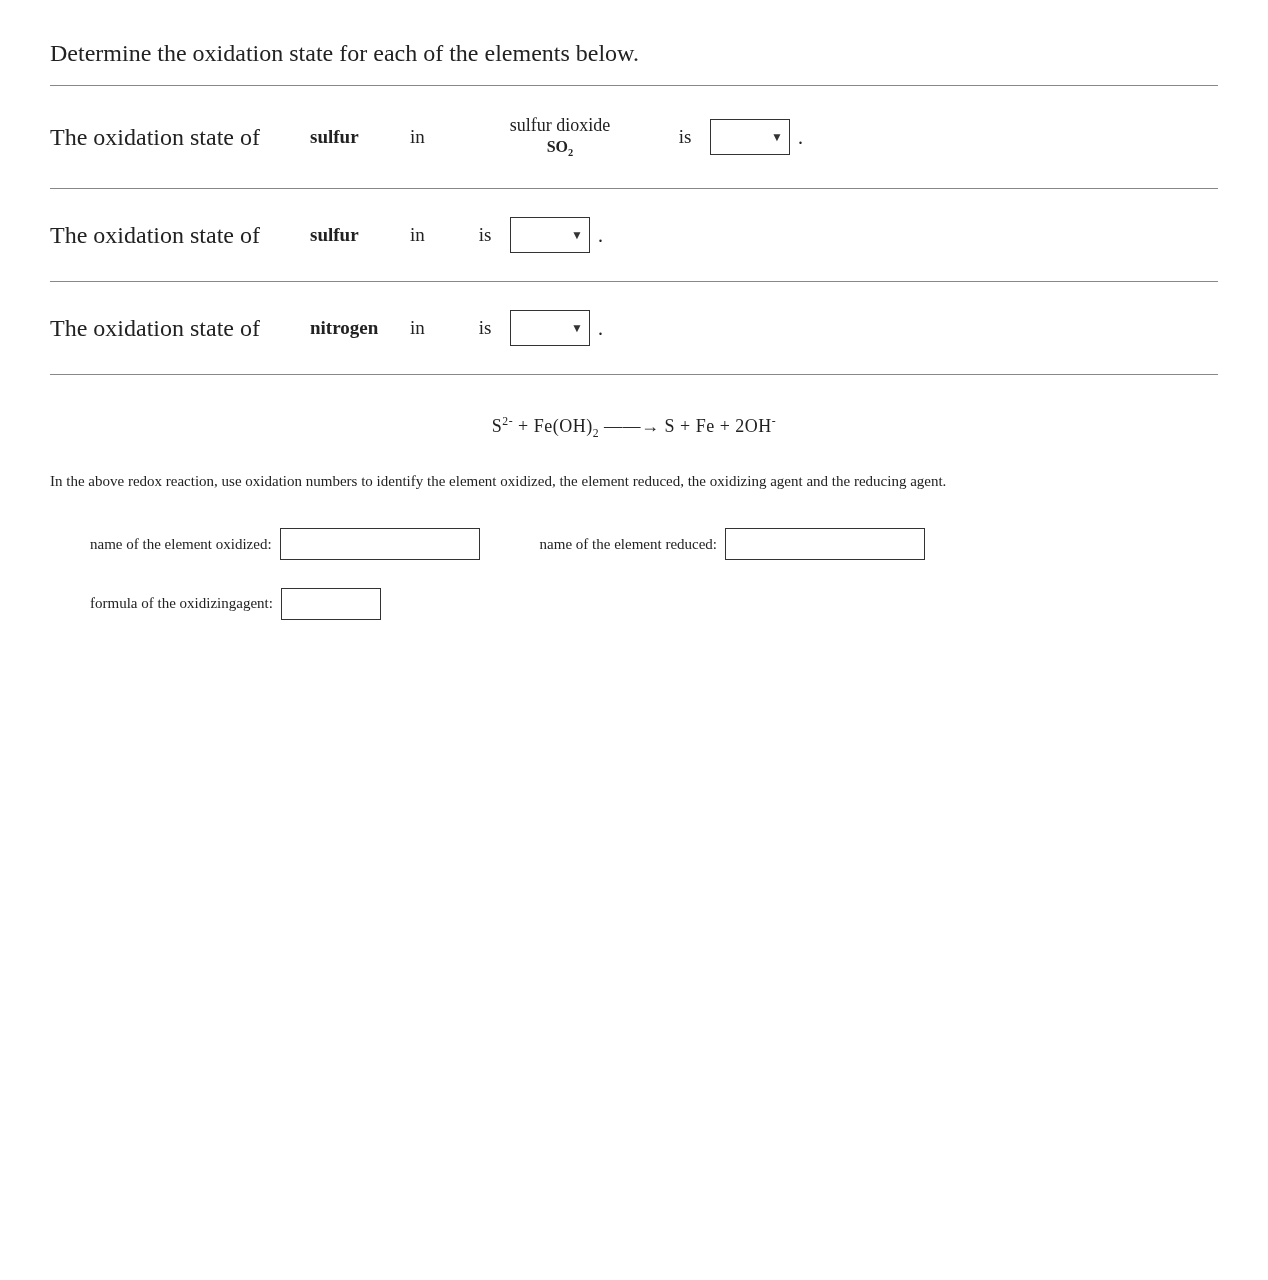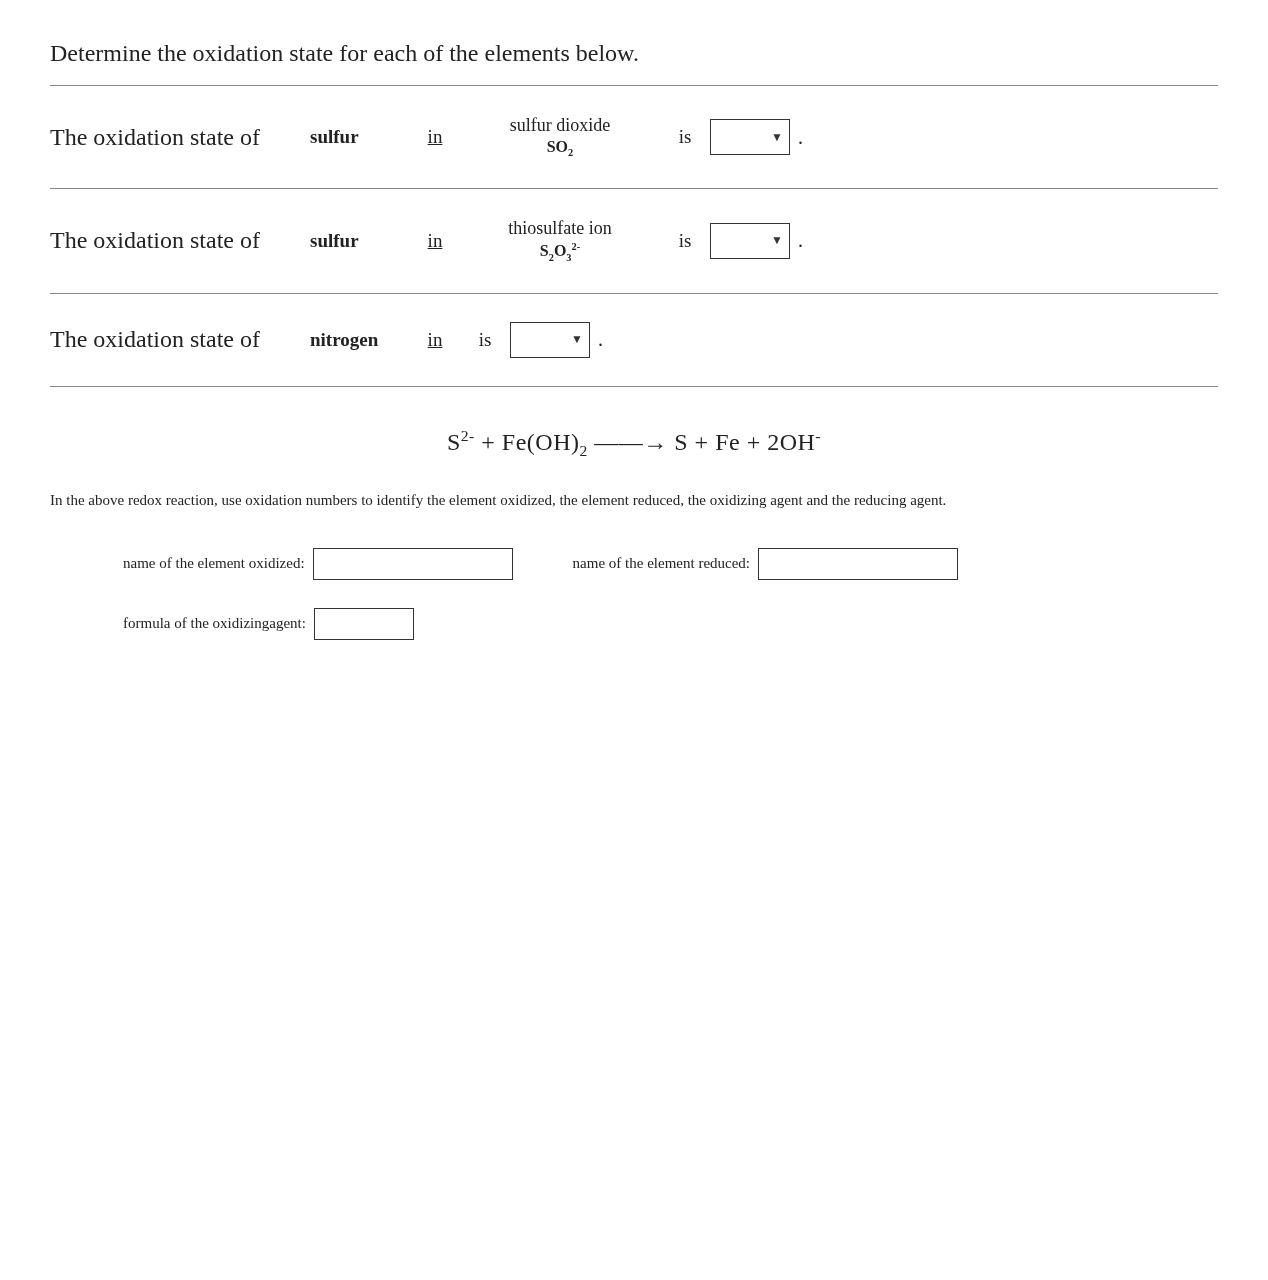--- a/index.html
+++ b/index.html
@@ -41,22 +41,21 @@
       font-weight: bold;
       font-size: 19px;
       min-width: 100px;
       flex-shrink: 0;
     }
 
     .q-in {
       font-size: 19px;
       min-width: 50px;
       flex-shrink: 0;
-      text-align: center;
-      text-decoration: underline;
+      text-align: left;
     }
 
     .q-compound {
       min-width: 200px;
       flex-shrink: 0;
       text-align: center;
       line-height: 1.3;
     }
 
     .compound-name {
@@ -118,21 +117,21 @@
       vertical-align: sub;
     }
 
     .redox-section {
       margin-top: 40px;
       text-align: center;
       font-size: 18px;
     }
 
     .redox-equation {
-      font-size: 24px;
+      font-size: 18px;
       margin-bottom: 30px;
       letter-spacing: 0.5px;
     }
 
     .redox-description {
       font-size: 15px;
       text-align: left;
       margin-bottom: 36px;
       line-height: 1.5;
     }
@@ -141,21 +140,20 @@
       display: flex;
       flex-direction: column;
       gap: 28px;
       padding-left: 40px;
     }
 
     .redox-row {
       display: flex;
       align-items: center;
       gap: 60px;
-      margin-left: 33px;
     }
 
     .redox-field {
       display: flex;
       align-items: center;
       gap: 8px;
       font-size: 15px;
     }
 
     .redox-field label {
@@ -210,24 +208,20 @@
         <span class="dropdown-arrow">▼</span>
       </div>
       <span class="period-dot">.</span>
     </div>
   </div>
 
   <div class="question-row">
     <span class="q-phrase">The oxidation state of</span>
     <span class="q-element">sulfur</span>
     <span class="q-in">in</span>
-    <div class="q-compound">
-      <span class="compound-name">thiosulfate ion</span>
-      <span class="compound-formula">S<sub>2</sub>O<sub>3</sub><sup>2-</sup></span>
-    </div>
     <span class="q-is">is</span>
     <div class="q-answer-area">
       <div class="dropdown-box">
         <span class="dropdown-underline">&nbsp;&nbsp;&nbsp;&nbsp;&nbsp;&nbsp;</span>
         <span class="dropdown-arrow">▼</span>
       </div>
       <span class="period-dot">.</span>
     </div>
   </div>
 

